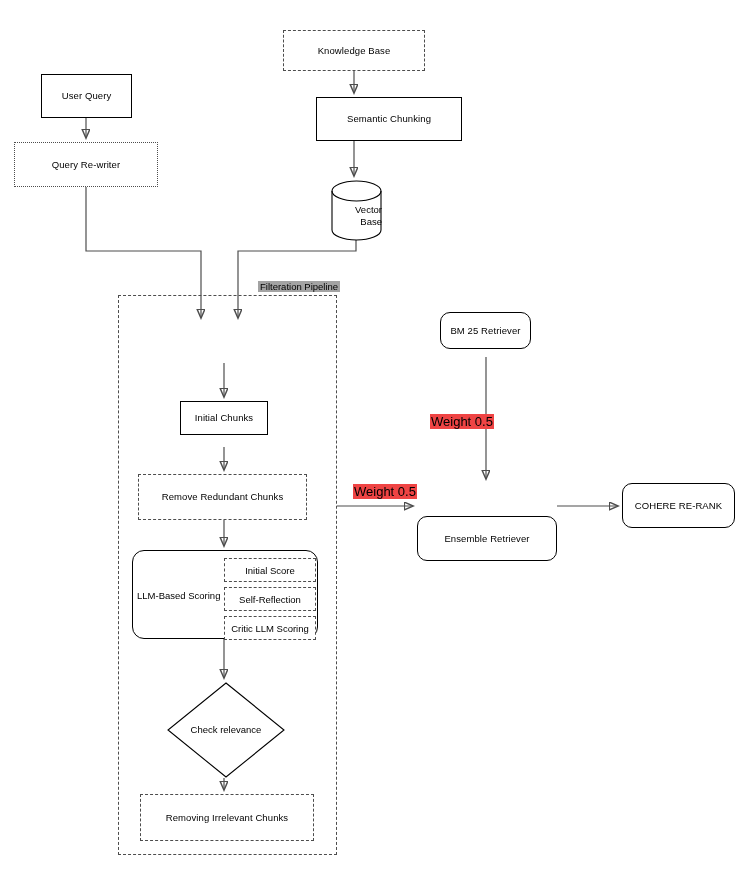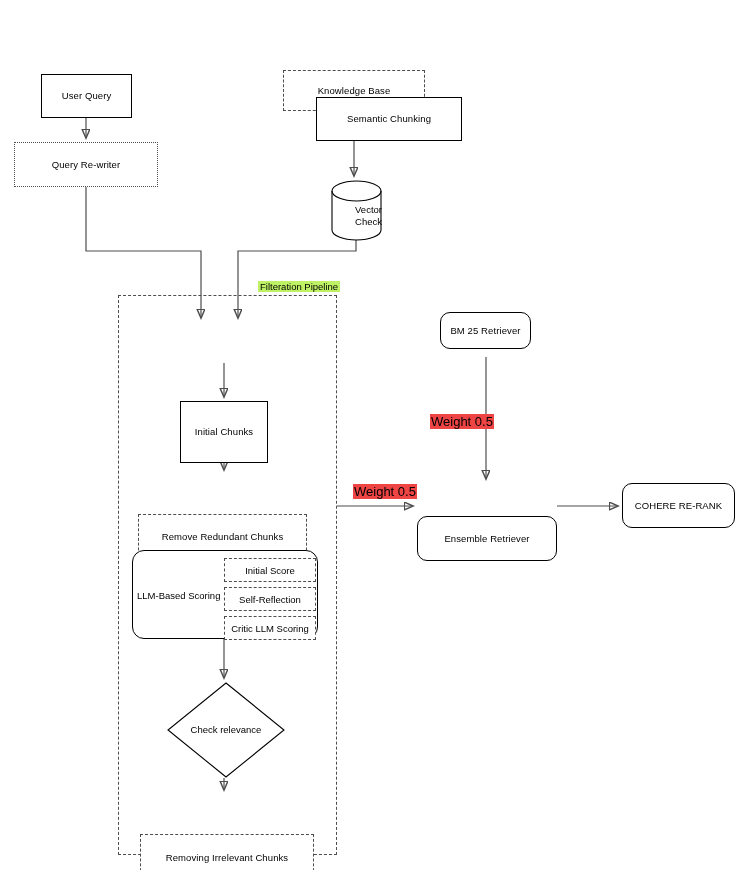--- a/index.html
+++ b/index.html
@@ -28,41 +28,40 @@
     font-size: 9.5px;
     line-height: 1.25;
     letter-spacing: 0.1px;
     background: #ffffff;
   }
   .solid {
     border: 1px solid #000000;
   }
   .dashed {
     border: 1px dashed #4d4d4d;
-    margin-top: 40px;
   }
   .dotted {
     border: 1px dotted #4d4d4d;
   }
   .rounded {
     border-radius: 10px;
   }
   
   .container-box {
     position: absolute;
     box-sizing: border-box;
     border: 1px dashed #4d4d4d;
     background: transparent;
   }
   .container-title {
     position: absolute;
     font-size: 9.5px;
     color: #000000;
     white-space: nowrap;
-    background: #bef264;
+    background: #a3a3a3;
     padding: 0 2px;
   }
   
   .scoring-group {
     position: absolute;
     box-sizing: border-box;
     border: 1px solid #000000;
     border-radius: 12px;
     background: #ffffff;
   }
@@ -186,29 +185,29 @@
     <span>Semantic Chunking</span>
   </div>
 
   <div class="cylinder" style="left:331px; top:180px; width:51px; height:61px;">
     <svg width="51" height="61" viewBox="0 0 51 61">
       <path d="M1,11 a24.5,10 0 0 1 49,0 L50,50 a24.5,10 0 0 1 -49,0 Z" fill="#ffffff" stroke="#000000" stroke-width="1.1"></path>
       <path d="M1,11 a24.5,10 0 0 0 49,0" fill="none" stroke="#000000" stroke-width="1.1"></path>
     </svg>
     <div class="cyl-text" style="top:24px;">
       <div>Vector</div>
-      <div>Check</div>
+      <div>Base</div>
     </div>
   </div>
 
   <div class="container-box" style="left:118px; top:295px; width:219px; height:560px;"></div>
   <div class="container-title" style="left:258px; top:281px;">Filteration Pipeline</div>
 
 
-  <div class="node solid" style="left:180px; top:401px; width:88px; height:62px;text-align:center;">
+  <div class="node solid" style="left:180px; top:401px; width:88px; height:34px;text-align:center;">
     <span>Initial Chunks</span>
   </div>
 
   <div class="node dashed" style="left:138px; top:474px; width:169px; height:46px;">
     <span>Remove Redundant Chunks</span>
   </div>
 
   <div class="scoring-group" style="left:132px; top:550px; width:186px; height:89px;"></div>
   <div class="scoring-label" style="left:137px; top:590px;">LLM-Based Scoring</div>
 

